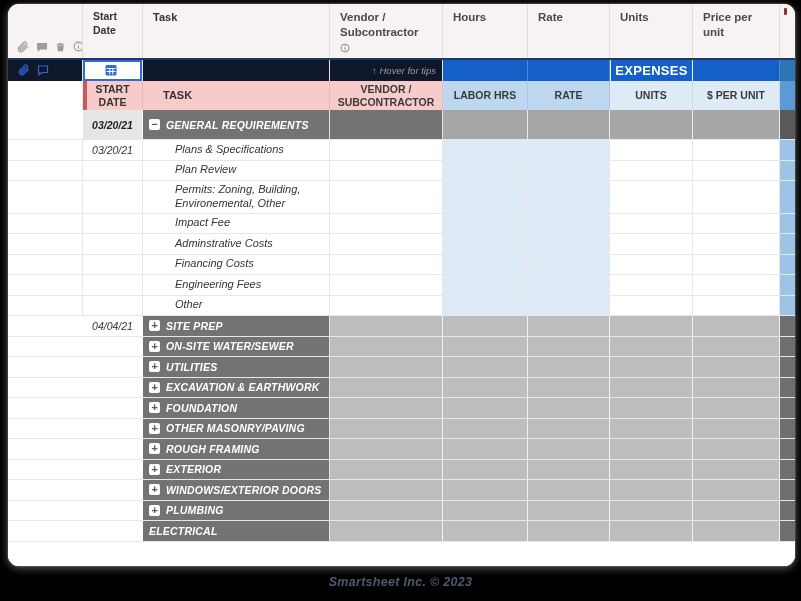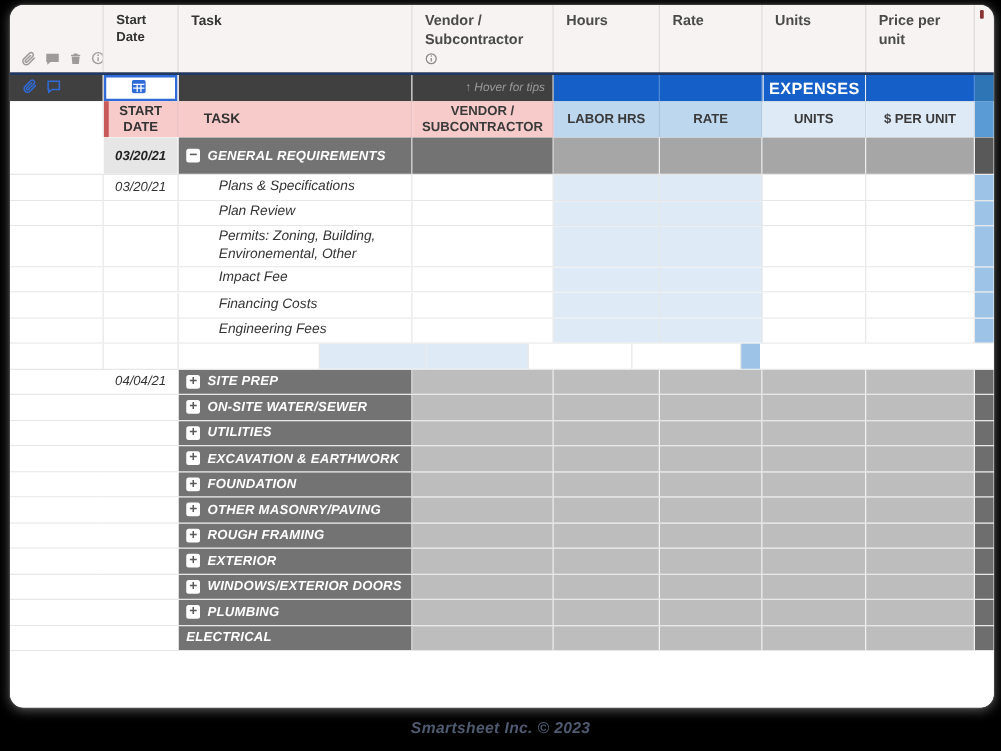--- a/index.html
+++ b/index.html
@@ -23,21 +23,21 @@
   .hcell{border-right:1px solid #E0DDDC;align-items:flex-start;padding:6px 4px 0 10px;
          font-size:11.5px;font-weight:bold;color:#4a4a4a;line-height:1.3;}
   .hcell.c-gutter{align-items:flex-end;padding:0 0 5px 8px;}
   .hcell.c-sliver{padding:4px 0 0 4px;}
   .gutter-icons{display:flex;gap:7px;color:#9d9a98;align-items:center;}
   .gutter-icons svg{display:block}
   .htext{display:block}
   .hinfo{margin-top:2px;color:#8b8887;}
   .frag{width:3px;height:7px;background:#8B3434;border-radius:1px;}
   
-  .entryrow{height:21px;flex:none;display:flex;border-top:2px solid #1F3864;background:#404040;}
+  .entryrow{height:21px;flex:none;display:flex;border-top:2px solid #1F3864;background:#0f172a;}
   .entryrow .cell{border-right:1px solid #E6E6E6;}
   .entry-gutter{gap:7px;padding-left:9px;color:#2F6BD8;}
   .selected-cell{box-shadow:inset 0 0 0 2px #2F6BD8;justify-content:flex-end;padding-right:4px;background:#fff;}
   .blue{background:#1560C8;border-right-color:rgba(255,255,255,.25) !important;}
   .blue2{background:#2E75B6;}
   .expenses{justify-content:center;color:#fff;font-size:13px;font-weight:bold;letter-spacing:.3px;
             border-left:1px solid rgba(255,255,255,.9);border-right:1px solid rgba(255,255,255,.9) !important;}
   .hovertip{width:100%;text-align:right;padding-right:6px;font-style:italic;color:#9b9b9b;font-size:9.5px;}
   
   .subheader{height:29px;flex:none;display:flex;font-size:10.5px;font-weight:bold;color:#3a3a3a;text-align:center;}
@@ -249,20 +249,33 @@
         <div class="cell c-hours"></div>
         <div class="cell c-rate"></div>
         <div class="cell c-units"></div>
         <div class="cell c-price"></div>
         <div class="cell c-sliver"></div>
       </div>
       <div class="row detail">
         <div class="cell c-gutter"></div>
         <div class="cell c-date"></div>
         <div class="cell c-task">
+          <div class="task-text">Adminstrative Costs</div>
+        </div>
+        <div class="cell c-vendor"></div>
+        <div class="cell c-hours"></div>
+        <div class="cell c-rate"></div>
+        <div class="cell c-units"></div>
+        <div class="cell c-price"></div>
+        <div class="cell c-sliver"></div>
+      </div>
+      <div class="row detail">
+        <div class="cell c-gutter"></div>
+        <div class="cell c-date"></div>
+        <div class="cell c-task">
           <div class="task-text">Financing Costs</div>
         </div>
         <div class="cell c-vendor"></div>
         <div class="cell c-hours"></div>
         <div class="cell c-rate"></div>
         <div class="cell c-units"></div>
         <div class="cell c-price"></div>
         <div class="cell c-sliver"></div>
       </div>
       <div class="row detail">
@@ -274,20 +287,23 @@
         <div class="cell c-vendor"></div>
         <div class="cell c-hours"></div>
         <div class="cell c-rate"></div>
         <div class="cell c-units"></div>
         <div class="cell c-price"></div>
         <div class="cell c-sliver"></div>
       </div>
       <div class="row detail">
         <div class="cell c-gutter"></div>
         <div class="cell c-date"></div>
+        <div class="cell c-task">
+          <div class="task-text">Other</div>
+        </div>
         <div class="cell c-vendor"></div>
         <div class="cell c-hours"></div>
         <div class="cell c-rate"></div>
         <div class="cell c-units"></div>
         <div class="cell c-price"></div>
         <div class="cell c-sliver"></div>
       </div>
       <div class="row section-collapsed">
         <div class="cell c-gutter"></div>
         <div class="cell c-date">04/04/21</div>

